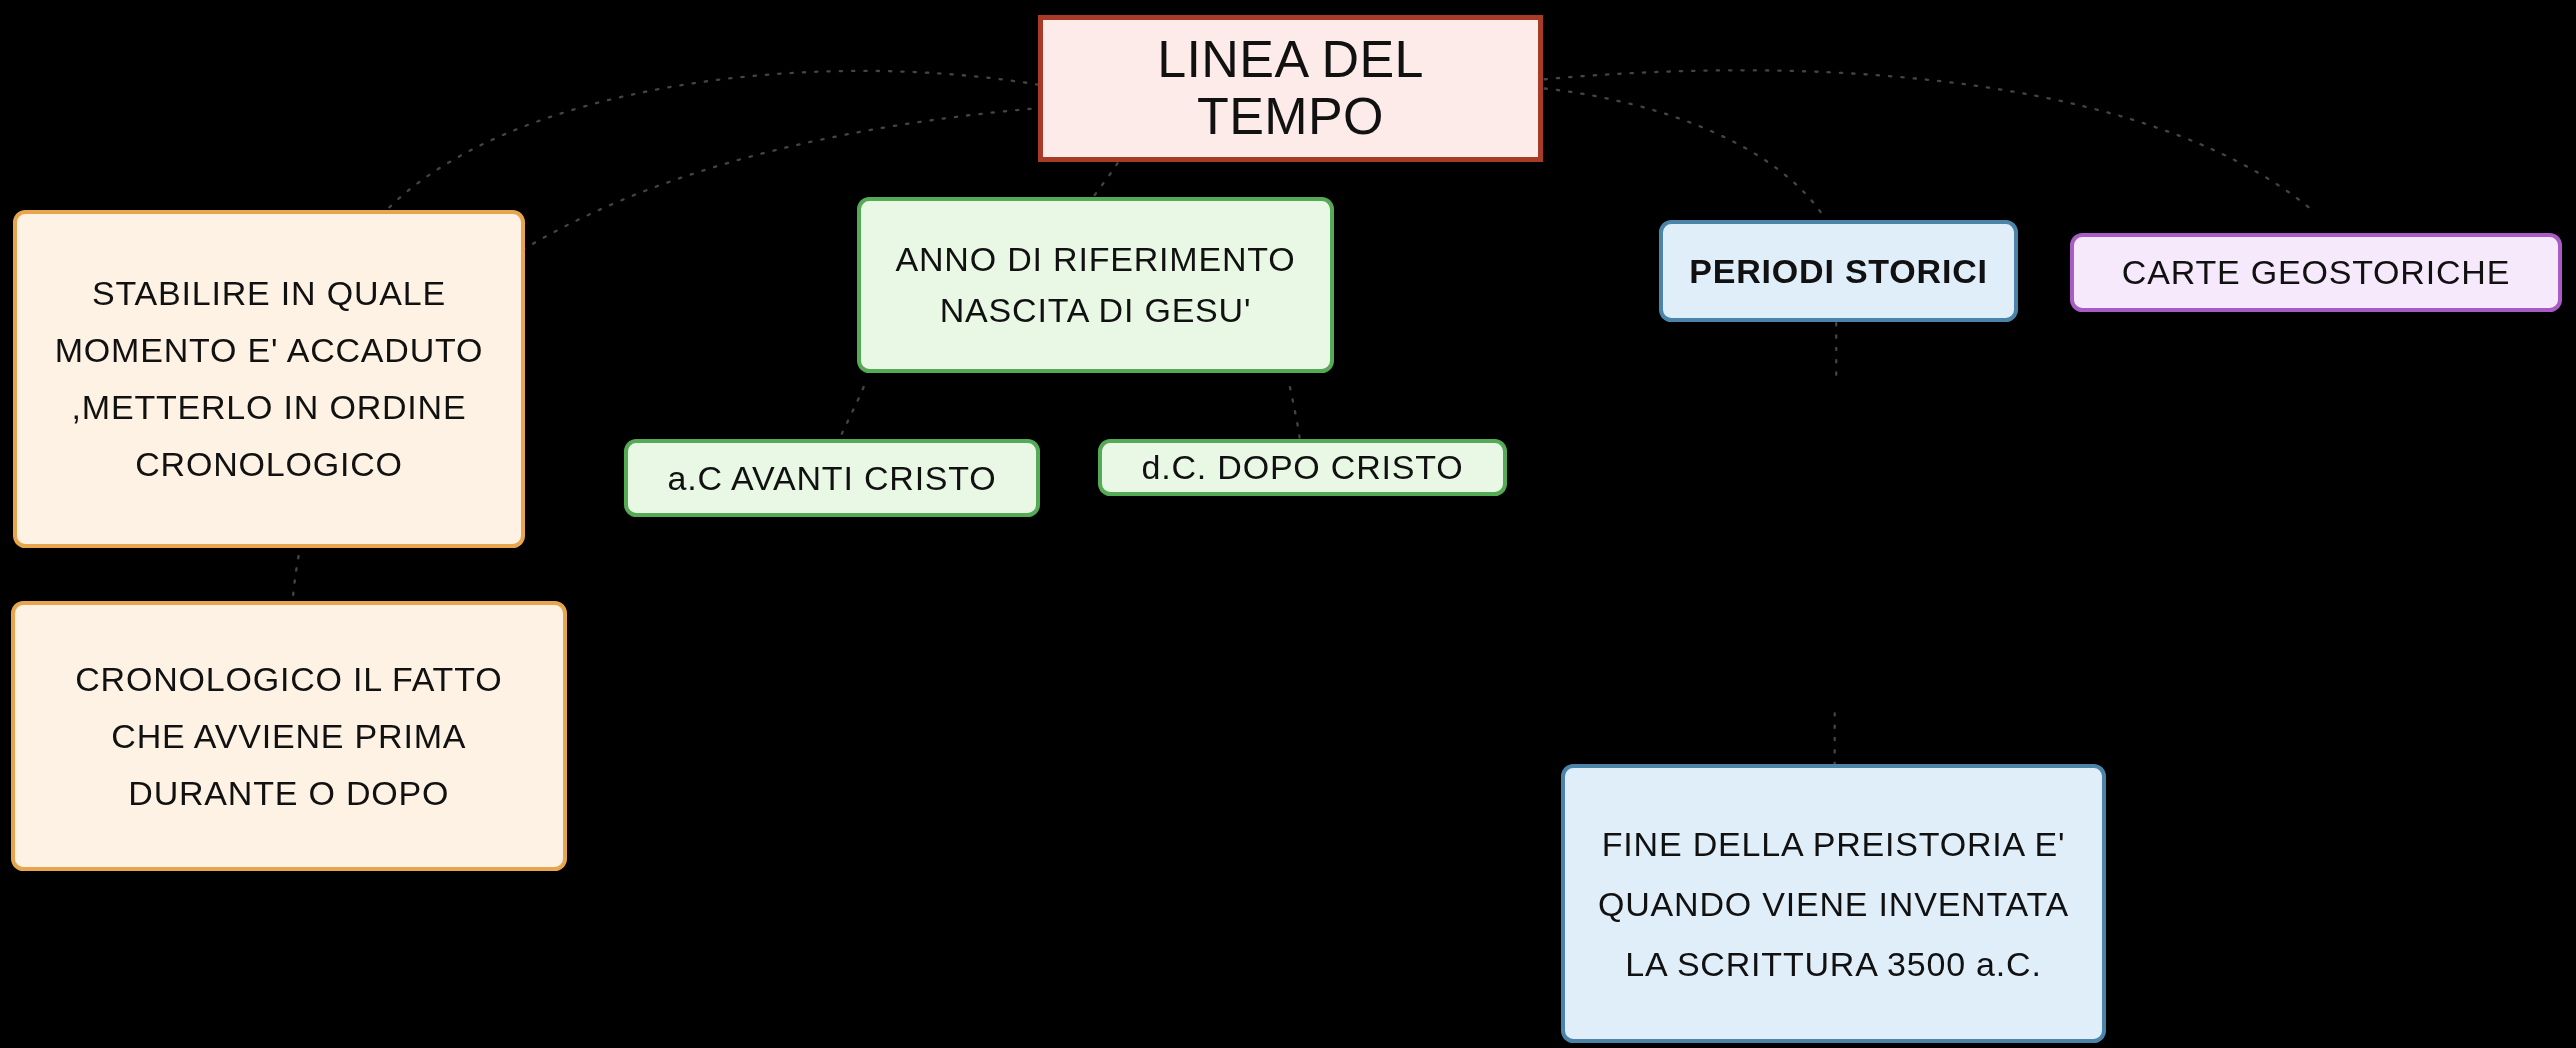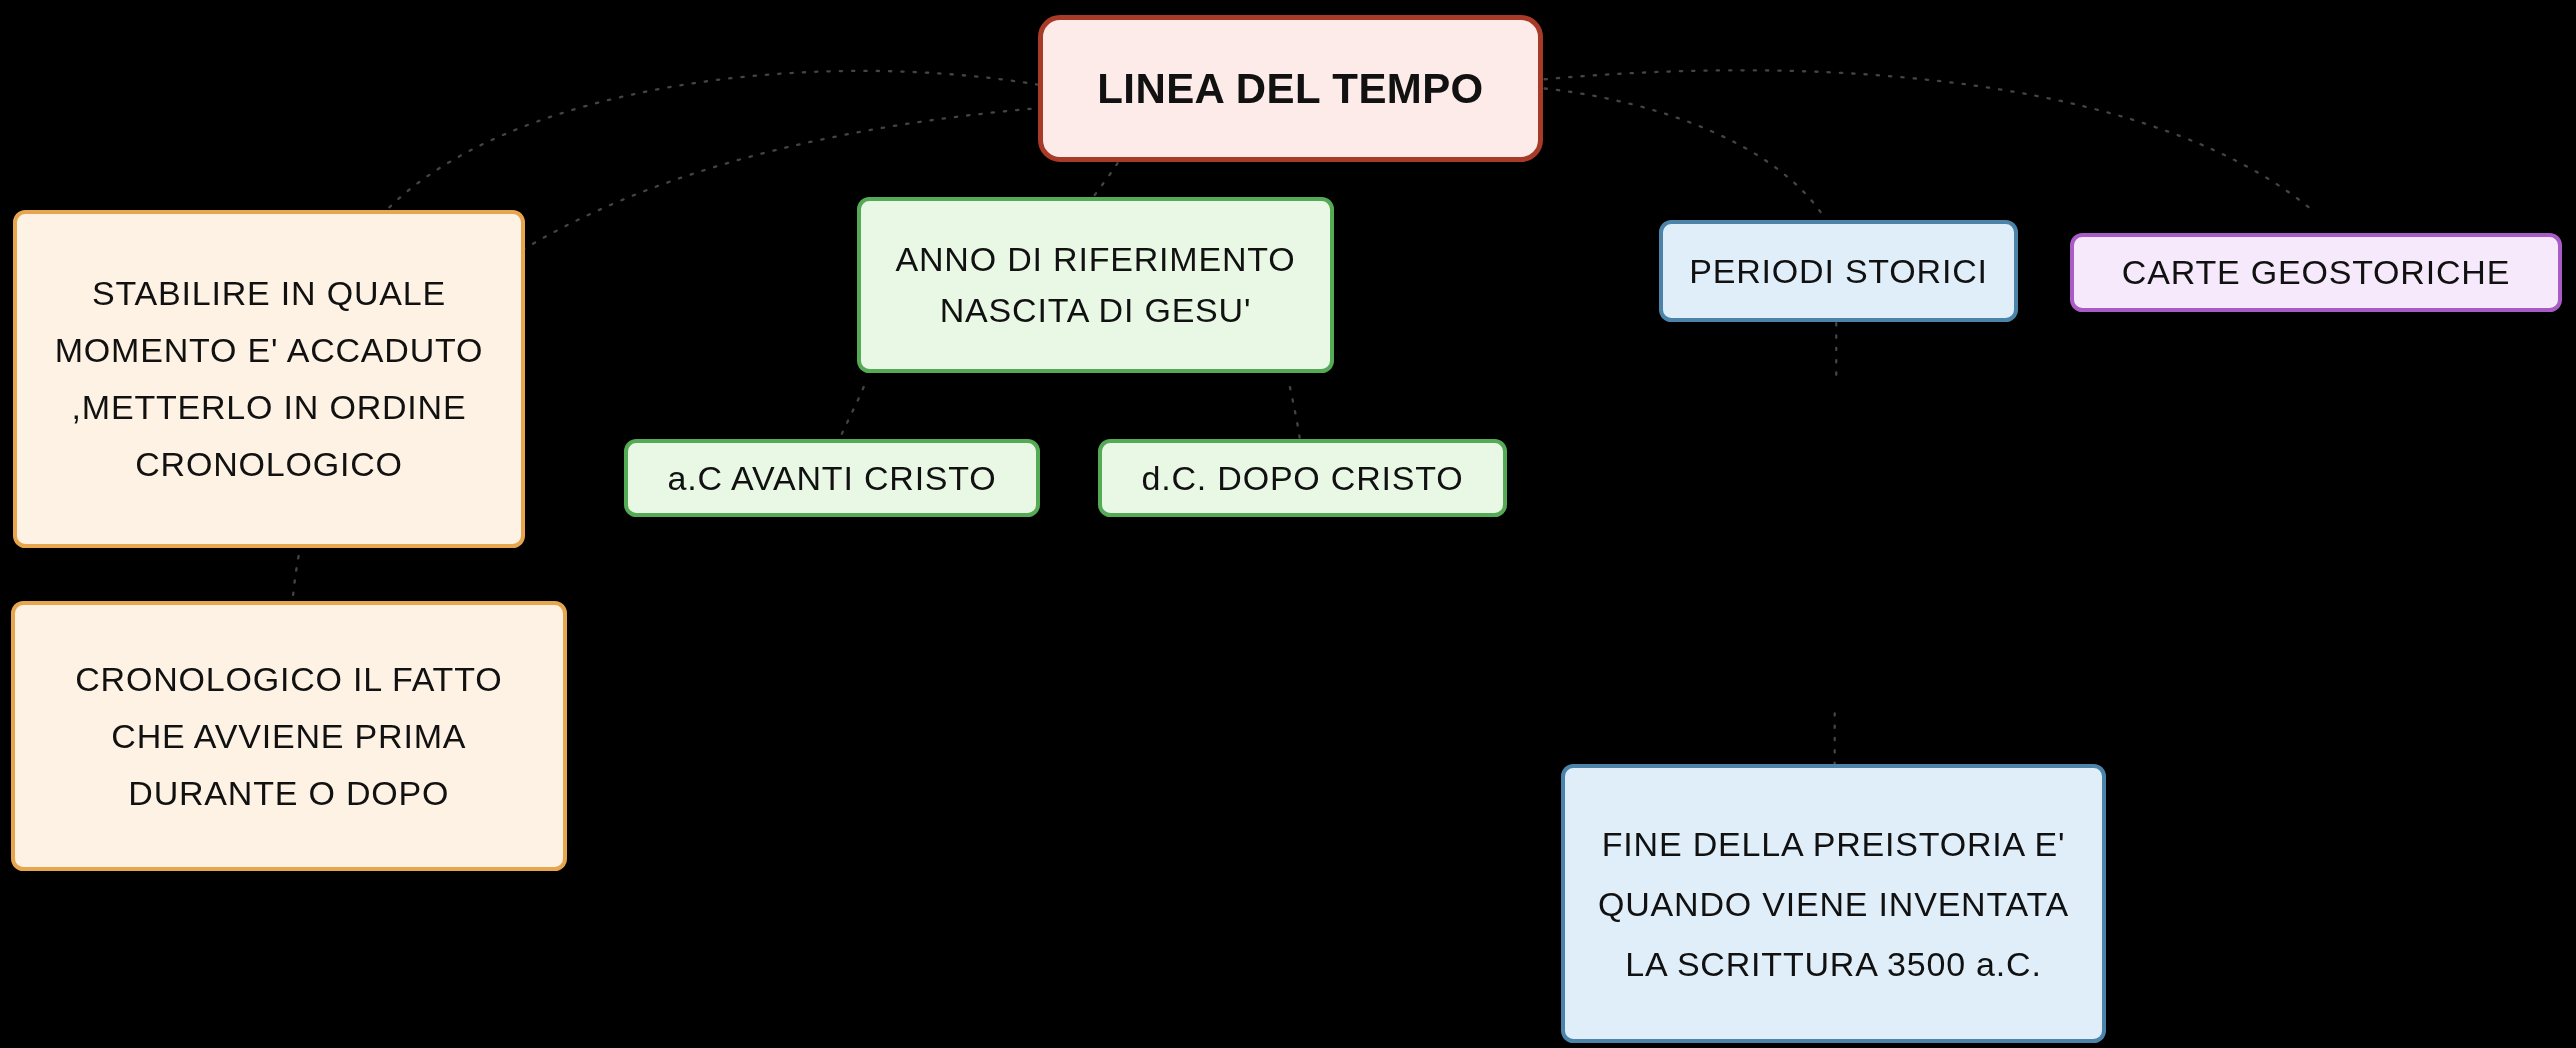--- a/index.html
+++ b/index.html
@@ -19,26 +19,26 @@
   .node{
     position:absolute;box-sizing:border-box;
     display:flex;align-items:center;justify-content:center;
     text-align:center;white-space:pre-line;
     color:var(--text);
     font-size:34px;line-height:57px;letter-spacing:0.8px;
     border:4.6px solid;border-radius:12.3px;
     padding:7.7px 15.4px;
   }
   .node.red{background:var(--red-fill);border-color:var(--red-border);
-    font-size:42px;font-weight:700;letter-spacing:0.4px;border-width:5.4px;border-radius:22px;}
+    font-size:52px;font-weight:400;letter-spacing:0.4px;border-width:5.4px;border-radius:0;}
   .node.orange{background:var(--orange-fill);border-color:var(--orange-border);}
   .node.green{background:var(--green-fill);border-color:var(--green-border);}
   .node.blue{background:var(--blue-fill);border-color:var(--blue-border);}
   .node.purple{background:var(--purple-fill);border-color:var(--purple-border);margin-top:20px;}
-  .node.bold{font-weight:400;text-align:right;}
+  .node.bold{font-weight:700;text-align:right;}
   .lh-66{line-height:51px;}
   .lh-78{line-height:60px;}
 </style>
 </head>
 <body>
 
 <div class="canvas">
 
   <svg class="links" viewBox="0 0 3347 1362" xmlns="http://www.w3.org/2000/svg">
     <path d="M 1349 110 C 1040 60, 660 115, 503 272"></path>
@@ -61,21 +61,21 @@
 
   <div class="node orange" style="left:10.8px;top:601px;width:556px;height:270px;">CRONOLOGICO IL FATTO
 CHE AVVIENE PRIMA
 DURANTE O DOPO</div>
 
   <div class="node green lh-66" style="left:824px;top:197px;width:477px;height:176px;margin-left:33px;">ANNO DI RIFERIMENTO
 NASCITA DI GESU'</div>
 
   <div class="node green" style="left:624px;top:439px;width:416px;height:78px;">a.C AVANTI CRISTO</div>
 
-  <div class="node green" style="left:1098px;top:439px;width:409px;height:78px;">d.C. DOPO CRISTO</div>
+  <div class="node green" style="left:1098px;top:439px;width:409px;height:57px;">d.C. DOPO CRISTO</div>
 
   <div class="node blue bold" style="left:1659px;top:220px;width:359px;height:102px;">PERIODI STORICI</div>
 
   <div class="node purple" style="left:2070px;top:213px;width:492px;height:79px;">CARTE GEOSTORICHE</div>
 
 
   <div class="node blue lh-78" style="left:1561px;top:764px;width:545px;height:279px;">FINE DELLA PREISTORIA E'
 QUANDO VIENE INVENTATA
 LA SCRITTURA 3500 a.C.</div>
 

